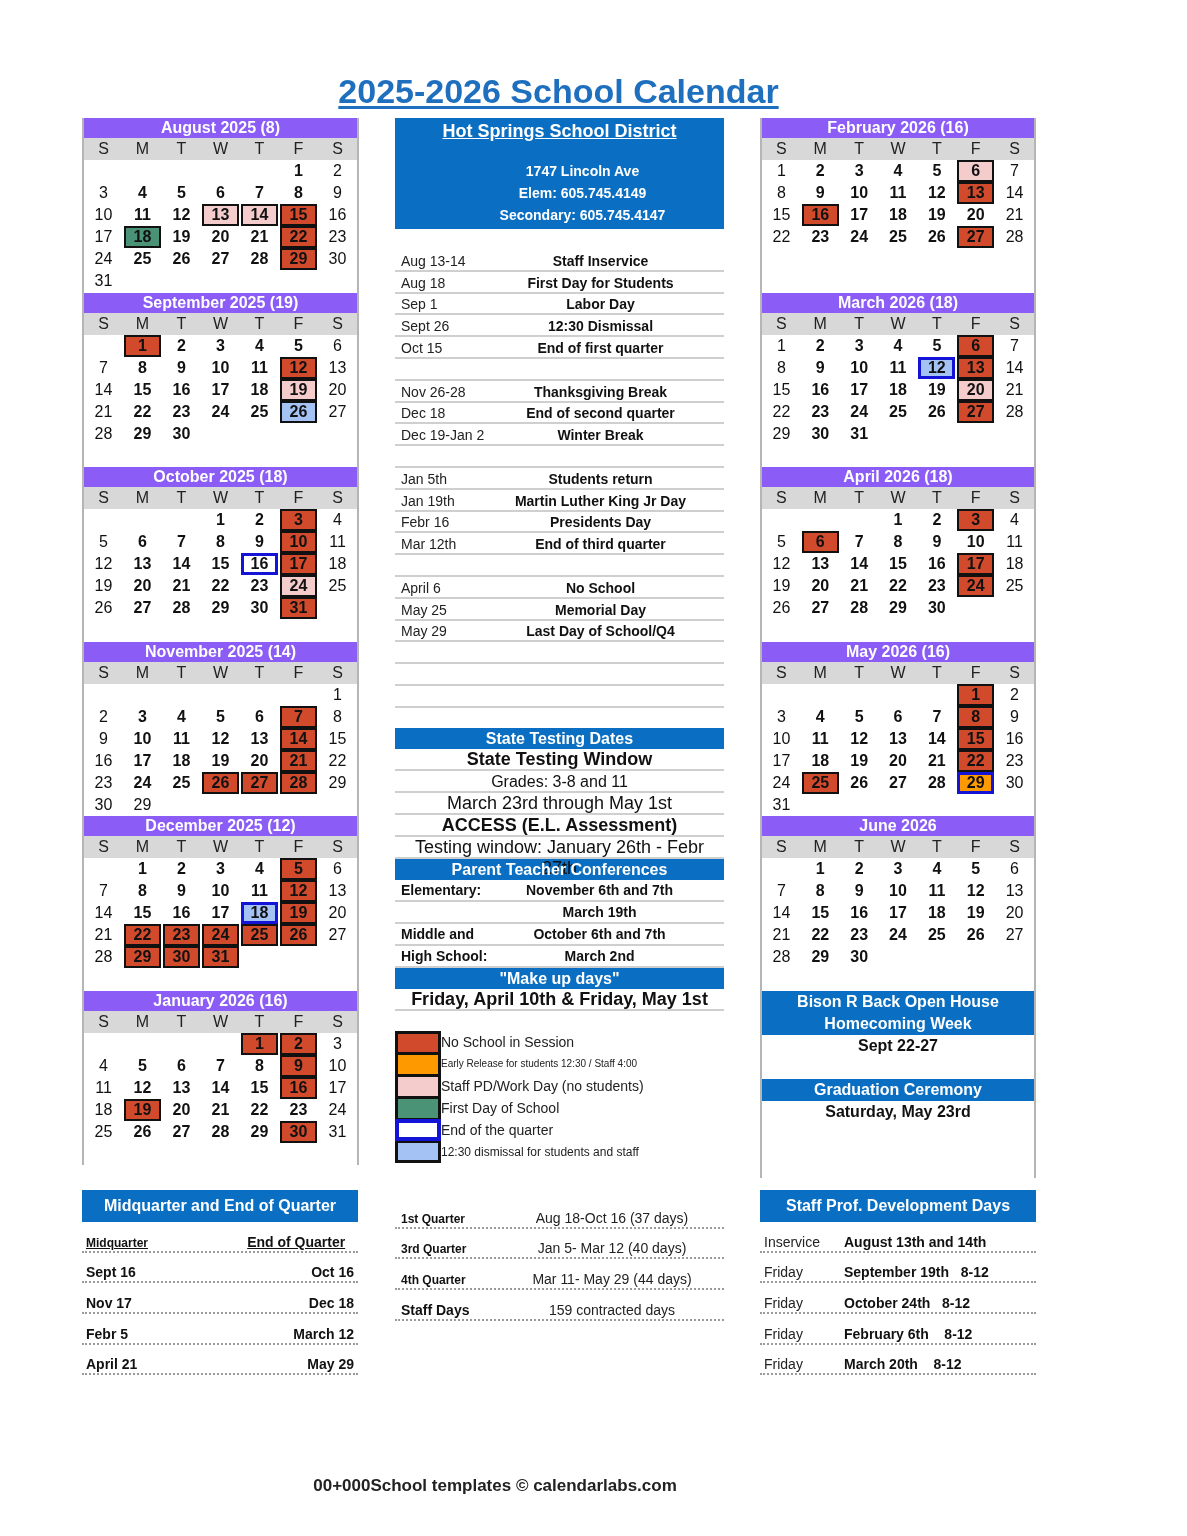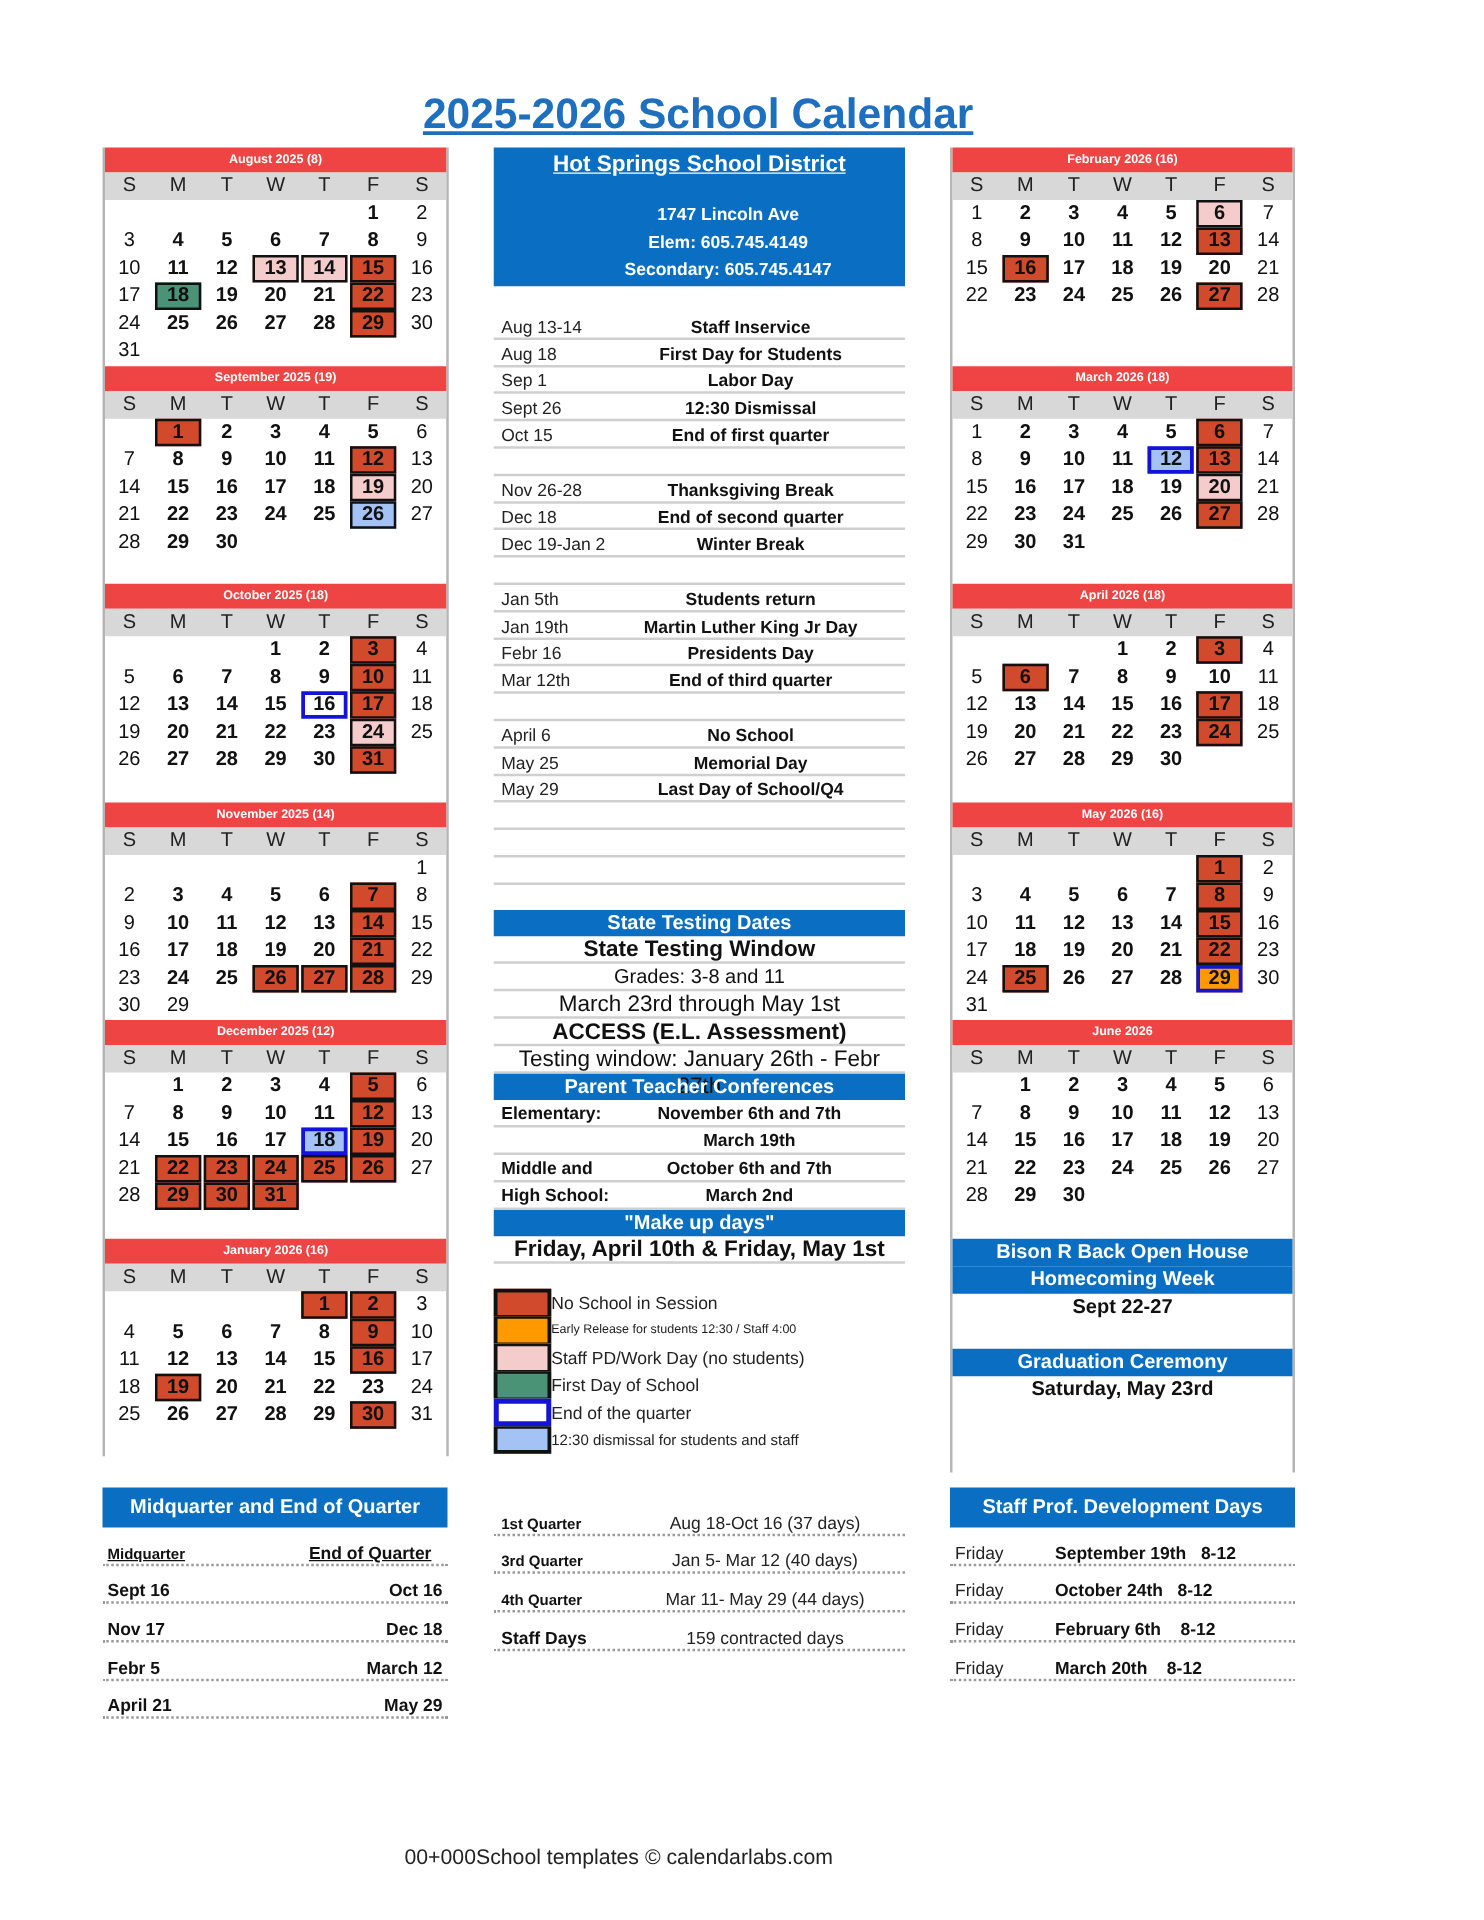--- a/index.html
+++ b/index.html
@@ -13,21 +13,21 @@
   }
 
   .col { position: absolute; }
   .col-left { left: 82px; top: 118px; width: 277px; }
   .col-right { left: 760px; top: 118px; width: 276px; }
   .col-mid { left: 395px; top: 118px; width: 329px; }
 
   .month-frame { border-left: 2px solid #b5b5b5; border-right: 2px solid #b5b5b5; }
   .month { position: relative; height: 174.5px; }
   .mhead {
-    background: #ef4444; color: #fff; font-weight: bold; font-size: 10px;
+    background: #8b5cf6; color: #fff; font-weight: bold; font-size: 16px;
     text-align: center; height: 20px; line-height: 20px;
   }
   .dows { display: grid; grid-template-columns: repeat(7, 1fr); background: #d8d8d8; height: 22px; }
   .dows span { text-align: center; font-size: 16px; line-height: 22px; color: #222; }
   .grid { display: grid; grid-template-columns: repeat(7, 1fr); grid-auto-rows: 22px; padding-top: 0px; }
   .grid .d { text-align: center; font-size: 16px; line-height: 22px; position: relative; }
   .grid .d.wk { font-weight: bold; }
   .grid .d.ns { background: #d24a2c; outline: 2px solid #111; outline-offset: -2px; margin: 0 1px; }
   .grid .d.pd { background: #f4cccc; outline: 2px solid #111; outline-offset: -2px; margin: 0 1px; }
   .grid .d.fd { background: #4a9377; outline: 2px solid #111; outline-offset: -2px; margin: 0 1px; }
@@ -96,21 +96,21 @@
   .bt-left .brow .c2 { font-weight: bold; font-size: 14px; text-align: right; }
   .bt-left .brow.hdr .c1, .bt-left .brow.hdr .c2 { text-decoration: underline; }
   .bt-left .brow.hdr .c1 { font-size: 12px; }
   .bt-left .brow.hdr .c2 { padding-left: 80px; flex: 1.6; text-align: center; }
   .bt-mid .brow .c1 { width: 125px; font-weight: bold; font-size: 12px; padding-left: 2px; }
   .bt-mid .brow .c2 { flex: 1; text-align: center; font-size: 14px; color: #222; padding-right: 20px; }
   .bt-mid .brow.lg .c1 { font-size: 14px; }
   .bt-right .brow .c1 { width: 80px; font-size: 14px; color: #222; }
   .bt-right .brow .c2 { flex: 1; font-weight: bold; font-size: 14px; white-space: pre; }
 
-  .footer { position: absolute; top: 1476px; left: 0; width: 990px; text-align: center; font-size: 17px; color: #222; }
+  .footer { position: absolute; top: 1476px; left: 0; width: 990px; text-align: center; font-size: 17px; color: #222; font-weight: bold; }
 </style>
 </head>
 <body>
 
 <div class="title">2025-2026 School Calendar</div>
 
 <div class="col col-left month-frame" id="left-col">
     <div class="month">
       <div class="mhead">August 2025 (8)</div>
       <div class="dows">
@@ -836,20 +836,24 @@
   </div>
   <div class="brow lg">
     <span class="c1">Staff Days</span>
     <span class="c2">159 contracted days</span>
   </div>
 </div>
 
 <div class="btable bt-right">
   <div class="bhead">Staff Prof. Development Days</div>
   <div class="brow">
+    <span class="c1">Inservice</span>
+    <span class="c2">August 13th and 14th</span>
+  </div>
+  <div class="brow">
     <span class="c1">Friday</span>
     <span class="c2">September 19th   8-12</span>
   </div>
   <div class="brow">
     <span class="c1">Friday</span>
     <span class="c2">October 24th   8-12</span>
   </div>
   <div class="brow">
     <span class="c1">Friday</span>
     <span class="c2">February 6th    8-12</span>

